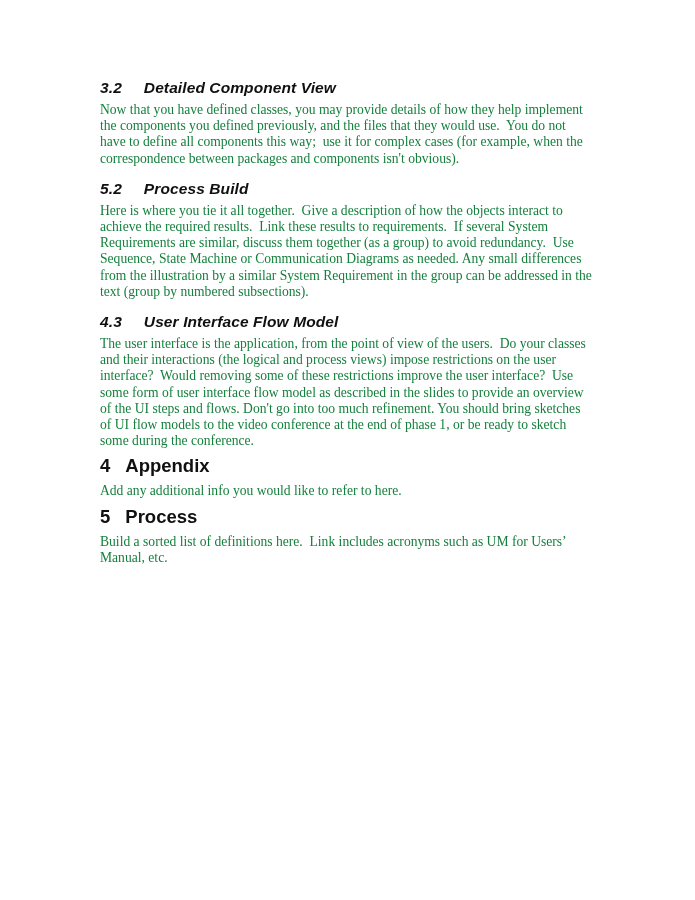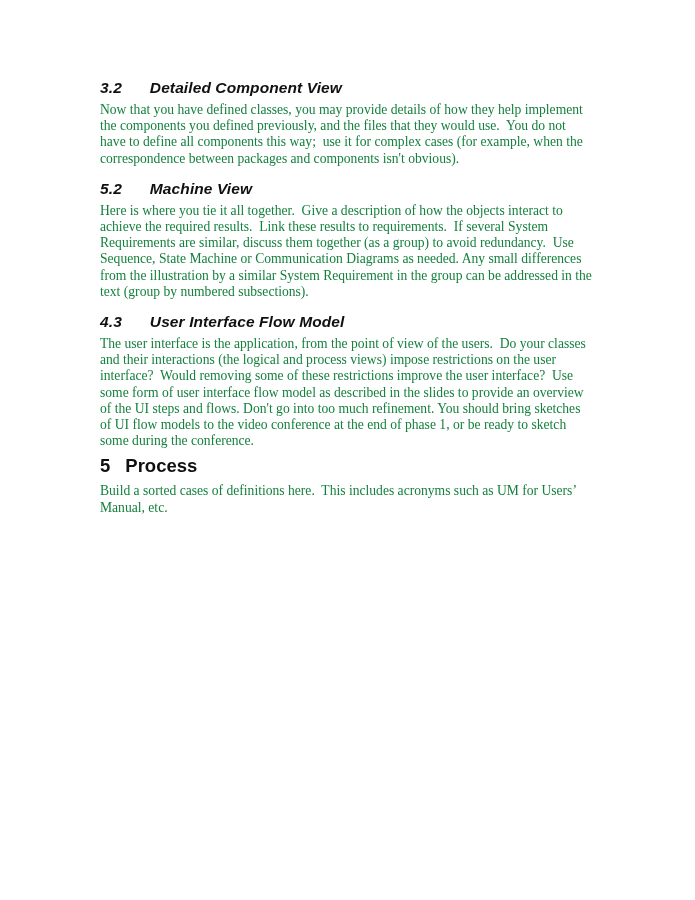--- a/index.html
+++ b/index.html
@@ -29,21 +29,21 @@
   h2.heading-sub {
     margin: 0;
     font-family: "Liberation Sans", sans-serif;
     font-weight: bold;
     font-style: italic;
     font-size: 15.5px;
     line-height: 17px;
     color: #101010;
     letter-spacing: 0.1px;
   }
-  h2.heading-sub .h-num { margin-right: 28px; }
+  h2.heading-sub .h-num { margin-right: 22px; }
 
   h1.heading-top {
     margin: 0;
     font-family: "Liberation Sans", sans-serif;
     font-weight: bold;
     font-style: normal;
     font-size: 18.5px;
     line-height: 22px;
     color: #101010;
   }
@@ -62,30 +62,32 @@
 <body>
 
 <div class="page">
 
   <section class="sec sub">
     <h2 class="heading-sub"><span class="h-num">3.2</span><span class="h-title">Detailed Component View</span></h2>
     <p class="body-text">Now that you have defined classes, you may provide details of how they help implement the components you defined previously, and the files that they would use.  You do not have to define all components this way;  use it for complex cases (for example, when the correspondence between packages and components isn't obvious).</p>
   </section>
 
   <section class="sec sub">
-    <h2 class="heading-sub"><span class="h-num">5.2</span><span class="h-title">Machine View</span></h2>
+    <h2 class="heading-sub"><span class="h-num">5.2</span><span class="h-title">Process Build</span></h2>
     <p class="body-text">Here is where you tie it all together.  Give a description of how the objects interact to achieve the required results.  Link these results to requirements.  If several System Requirements are similar, discuss them together (as a group) to avoid redundancy.  Use Sequence, State Machine or Communication Diagrams as needed. Any small differences from the illustration by a similar System Requirement in the group can be addressed in the text (group by numbered subsections).</p>
   </section>
 
   <section class="sec sub">
     <h2 class="heading-sub"><span class="h-num">4.3</span><span class="h-title">User Interface Flow Model</span></h2>
     <p class="body-text">The user interface is the application, from the point of view of the users.  Do your classes and their interactions (the logical and process views) impose restrictions on the user interface?  Would removing some of these restrictions improve the user interface?  Use some form of user interface flow model as described in the slides to provide an overview of the UI steps and flows. Don't go into too much refinement. You should bring sketches of UI flow models to the video conference at the end of phase 1, or be ready to sketch some during the conference.</p>
   </section>
 
   <section class="sec top">
+    <h1 class="heading-top"><span class="h-num">4</span><span class="h-title">Appendix</span></h1>
+    <p class="body-text">Add any additional info you would like to refer to here.</p>
   </section>
 
   <section class="sec top">
     <h1 class="heading-top"><span class="h-num">5</span><span class="h-title">Process</span></h1>
-    <p class="body-text">Build a sorted cases of definitions here.  This includes acronyms such as UM for Users’ Manual, etc.</p>
+    <p class="body-text">Build a sorted list of definitions here.  Link includes acronyms such as UM for Users’ Manual, etc.</p>
   </section>
 
 </div>
 
 </body></html>

